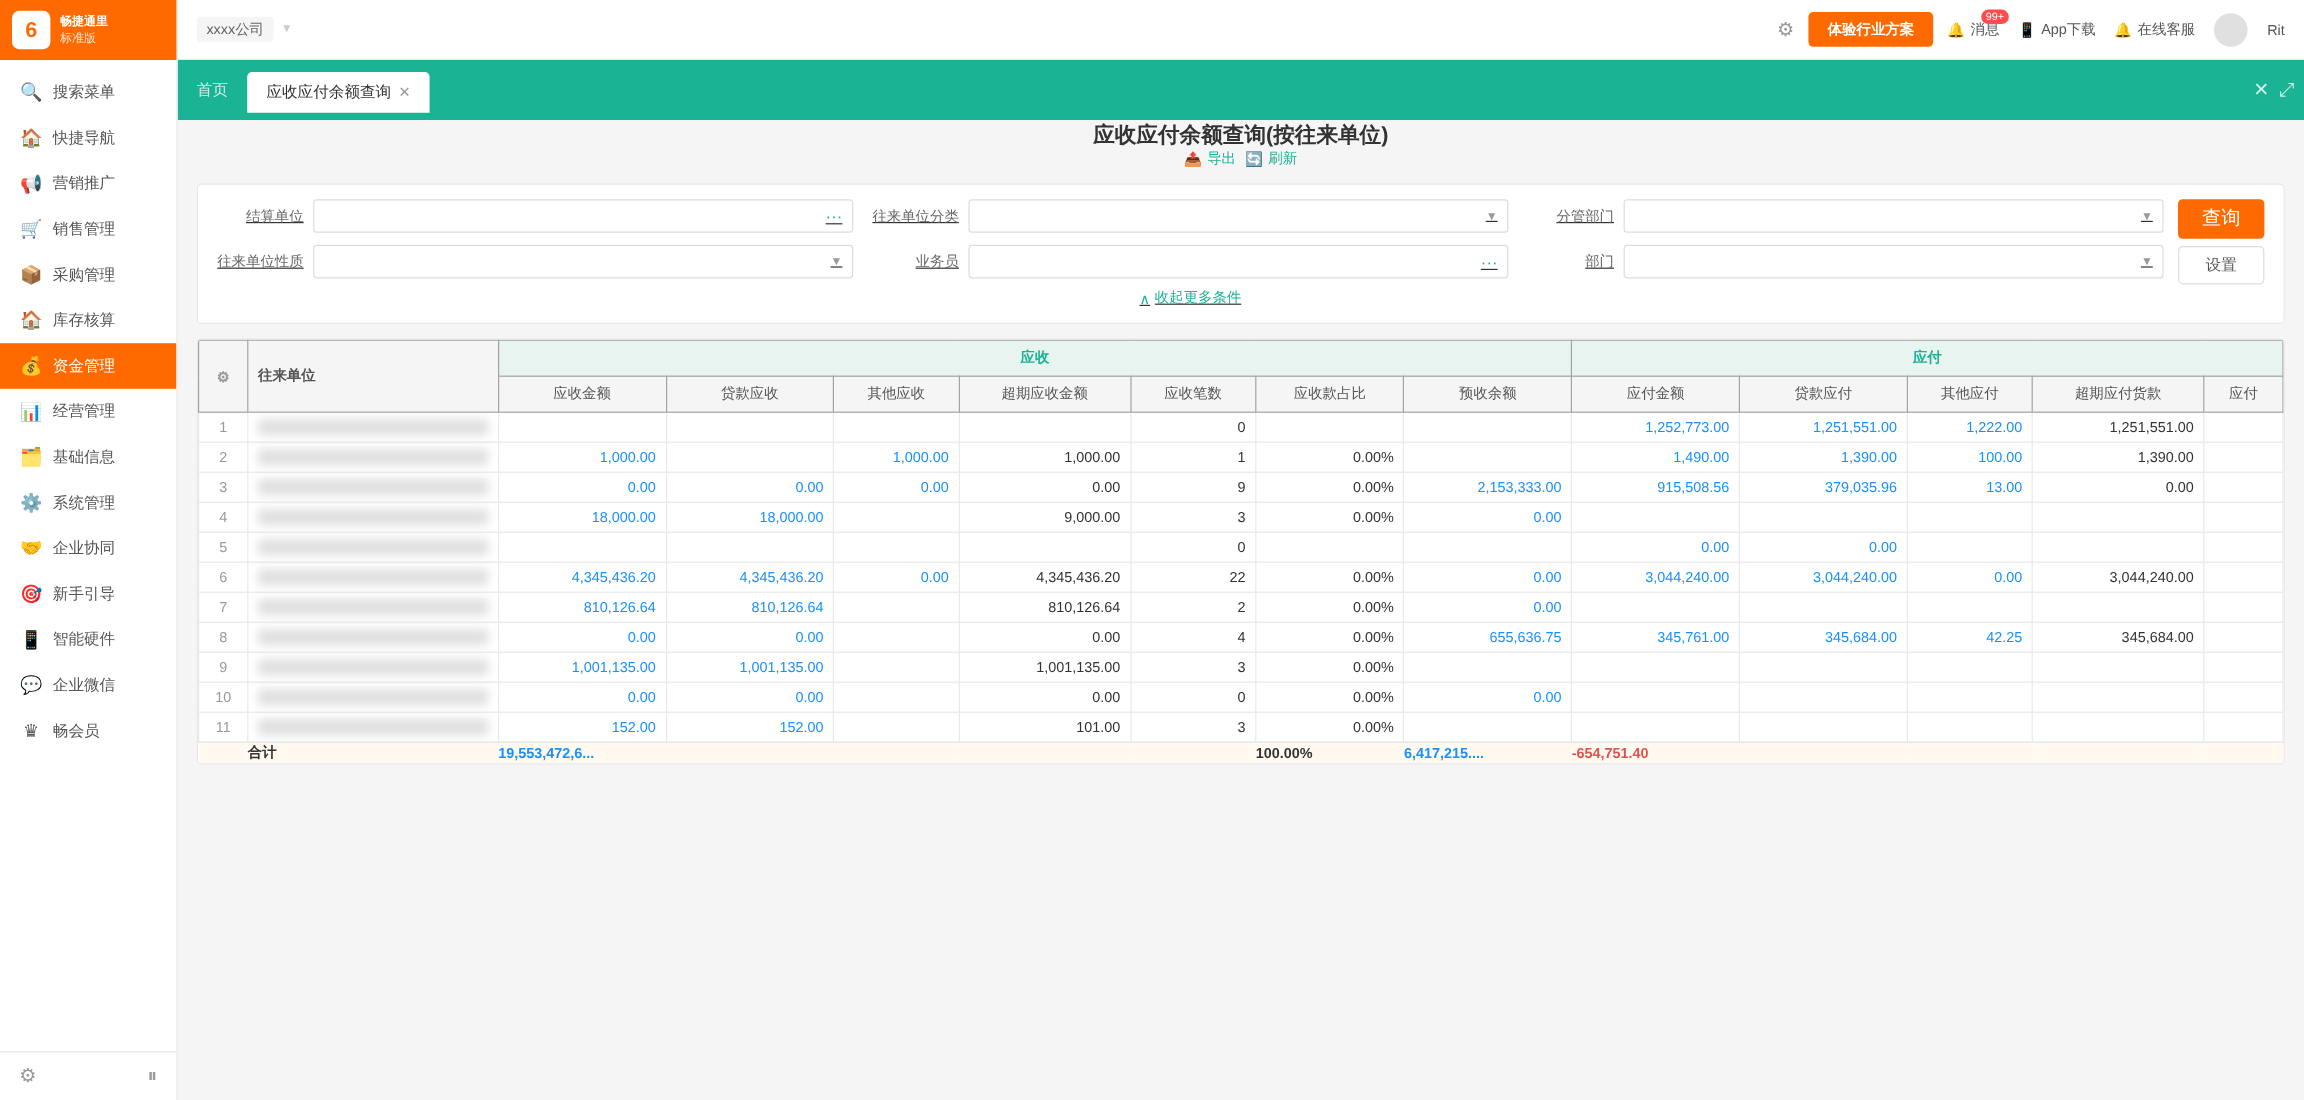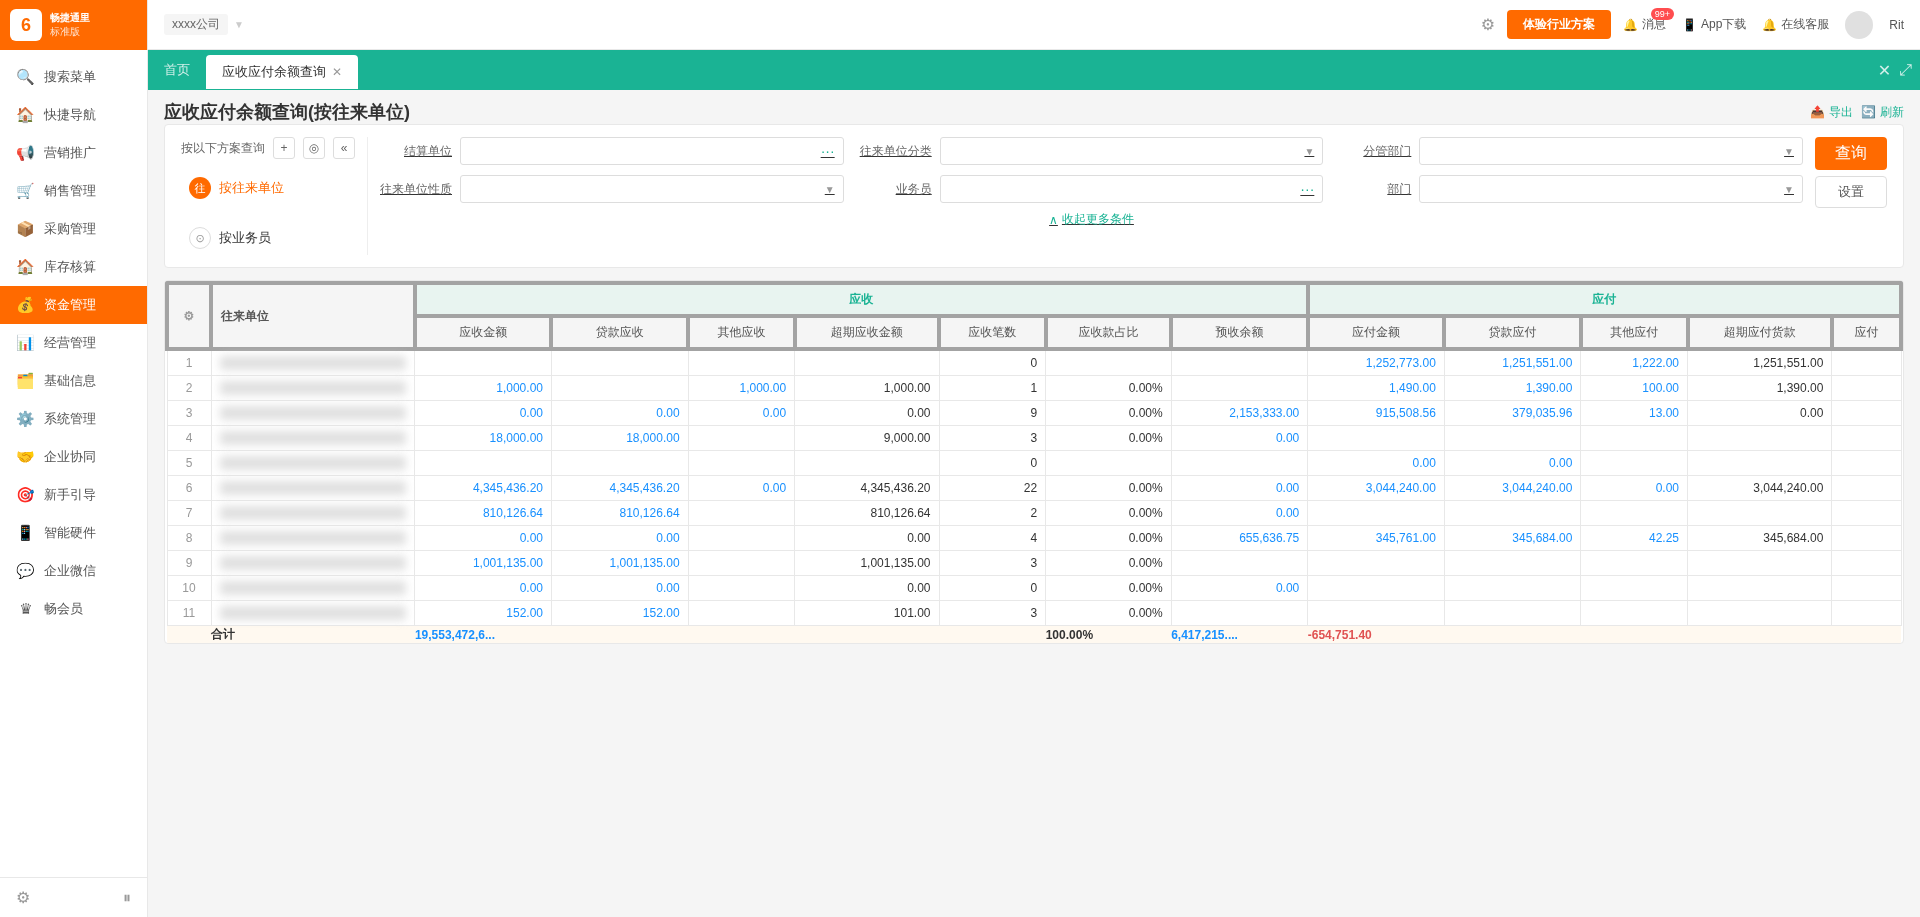--- a/index.html
+++ b/index.html
@@ -56,21 +56,21 @@
       background: #ff4d4f; color: #fff; border-radius: 10px;
       font-size: 9px; padding: 1px 4px; min-width: 18px; text-align: center;
     }
     .header-app { color: #555; font-size: 12px; cursor: pointer; display: flex; align-items: center; gap: 4px; }
     .header-service { color: #555; font-size: 12px; cursor: pointer; display: flex; align-items: center; gap: 4px; }
     .header-avatar { width: 28px; height: 28px; background: #e0e0e0; border-radius: 50%; cursor: pointer; }
     .header-username { color: #555; font-size: 12px; cursor: pointer; }
 
     
     .tabbar {
-      position: fixed; left: 148px; top: 50px; right: 0; height: 40px;
+      position: fixed; left: 148px; top: 50px; right: 0; height: 50px;
       background: #1ab394; display: flex; align-items: center; padding: 0; z-index: 98;
     }
     .tab {
       height: 38px; padding: 0 16px; display: flex; align-items: center; gap: 6px;
       cursor: pointer; font-size: 13px; color: rgba(255,255,255,0.8);
     }
     .tab.active { background: #fff; color: #333; border-radius: 4px 4px 0 0; margin-top: 4px; height: 34px; }
     .tab-close { font-size: 12px; color: #999; cursor: pointer; }
     .tabbar-actions { margin-left: auto; display: flex; align-items: center; gap: 8px; padding-right: 8px; }
     .tabbar-action-btn { color: rgba(255,255,255,0.8); font-size: 16px; cursor: pointer; background: none; border: none; }
@@ -78,20 +78,22 @@
     
     .main {
       position: fixed; left: 148px; top: 88px; right: 0; bottom: 0;
       background: #f5f5f5; overflow: auto;
     }
     .content-area { padding: 12px 16px; }
 
     
     .page-header {
       display: flex; align-items: center; justify-content: space-between;
+      margin-bottom: 12px;
+      flex-direction: column;
     }
     .page-title { font-size: 18px; font-weight: bold; color: #333; }
     .page-actions { display: flex; gap: 8px; }
     .page-action-btn {
       display: flex; align-items: center; gap: 4px; background: none; border: none;
       cursor: pointer; color: #1ab394; font-size: 12px;
     }
 
     
     .query-panel {
@@ -137,21 +139,21 @@
       background: #fff; color: #555; border: 1px solid #ddd; padding: 6px 16px;
       border-radius: 4px; cursor: pointer; font-size: 13px;
     }
 
     
     .table-container {
       background: #fff; border: 1px solid #e8e8e8; border-radius: 4px; overflow: auto;
     }
     table { width: 100%; border-collapse: collapse; font-size: 12px; }
     thead tr th {
-      background: #f5f5f5; border: 4px solid #a3a3a3;
+      background: #f5f5f5; border: 1px solid #a3a3a3;
       padding: 6px 8px; text-align: center; font-weight: normal; color: #555;
       white-space: nowrap;
     }
     thead tr:first-child th { font-weight: bold; }
     tbody tr td {
       border: 1px solid #e8e8e8; padding: 5px 8px; text-align: right;
       white-space: nowrap; color: #333;
     }
     tbody tr td:nth-child(2) { text-align: left; }
     tbody tr td:first-child { text-align: center; color: #999; }
@@ -298,40 +300,20 @@
         <button class="page-action-btn">
           <span>🔄</span>
           <span>刷新</span>
         </button>
       </div>
     </div>
 
     <div class="query-panel">
       <div style="display:flex; gap:12px; align-items:flex-start;">
 
-        <div style="min-width:140px; border-right:1px solid #eee; padding-right:12px;">
-          <div class="query-top">
-            <span class="query-label">按以下方案查询</span>
-            <div class="query-icon-btn">+</div>
-            <div class="query-icon-btn">◎</div>
-            <div class="query-icon-btn">«</div>
-          </div>
-          <div class="query-options" style="flex-direction:column;">
-            <div class="query-option" style="display:flex; align-items:center; gap:8px; padding:6px 0;">
-              <div class="query-icon-option">
-                <div class="query-icon-option-icon" style="background:#ff6a00;">往</div>
-              </div>
-              <span class="query-option-label active" style="color:#ff6a00;">按往来单位</span>
-            </div>
-            <div class="query-option" style="display:flex; align-items:center; gap:8px; padding:6px 0;">
-              <div style="width:22px; height:22px; border:1px solid #ddd; border-radius:50%; display:flex; align-items:center; justify-content:center; font-size:11px; color:#999;">⊙</div>
-              <span class="query-option-label">按业务员</span>
-            </div>
-          </div>
-        </div>
 
         <div style="flex:1;text-decoration:underline;">
           <div style="display:grid; grid-template-columns: 1fr 1fr 1fr; gap:10px 16px; margin-bottom:8px;">
 
             <div class="query-field">
               <span class="query-field-label">结算单位</span>
               <div class="query-field-input" style="display:flex; align-items:center;">
                 <span class="dots">···</span>
               </div>
             </div>

